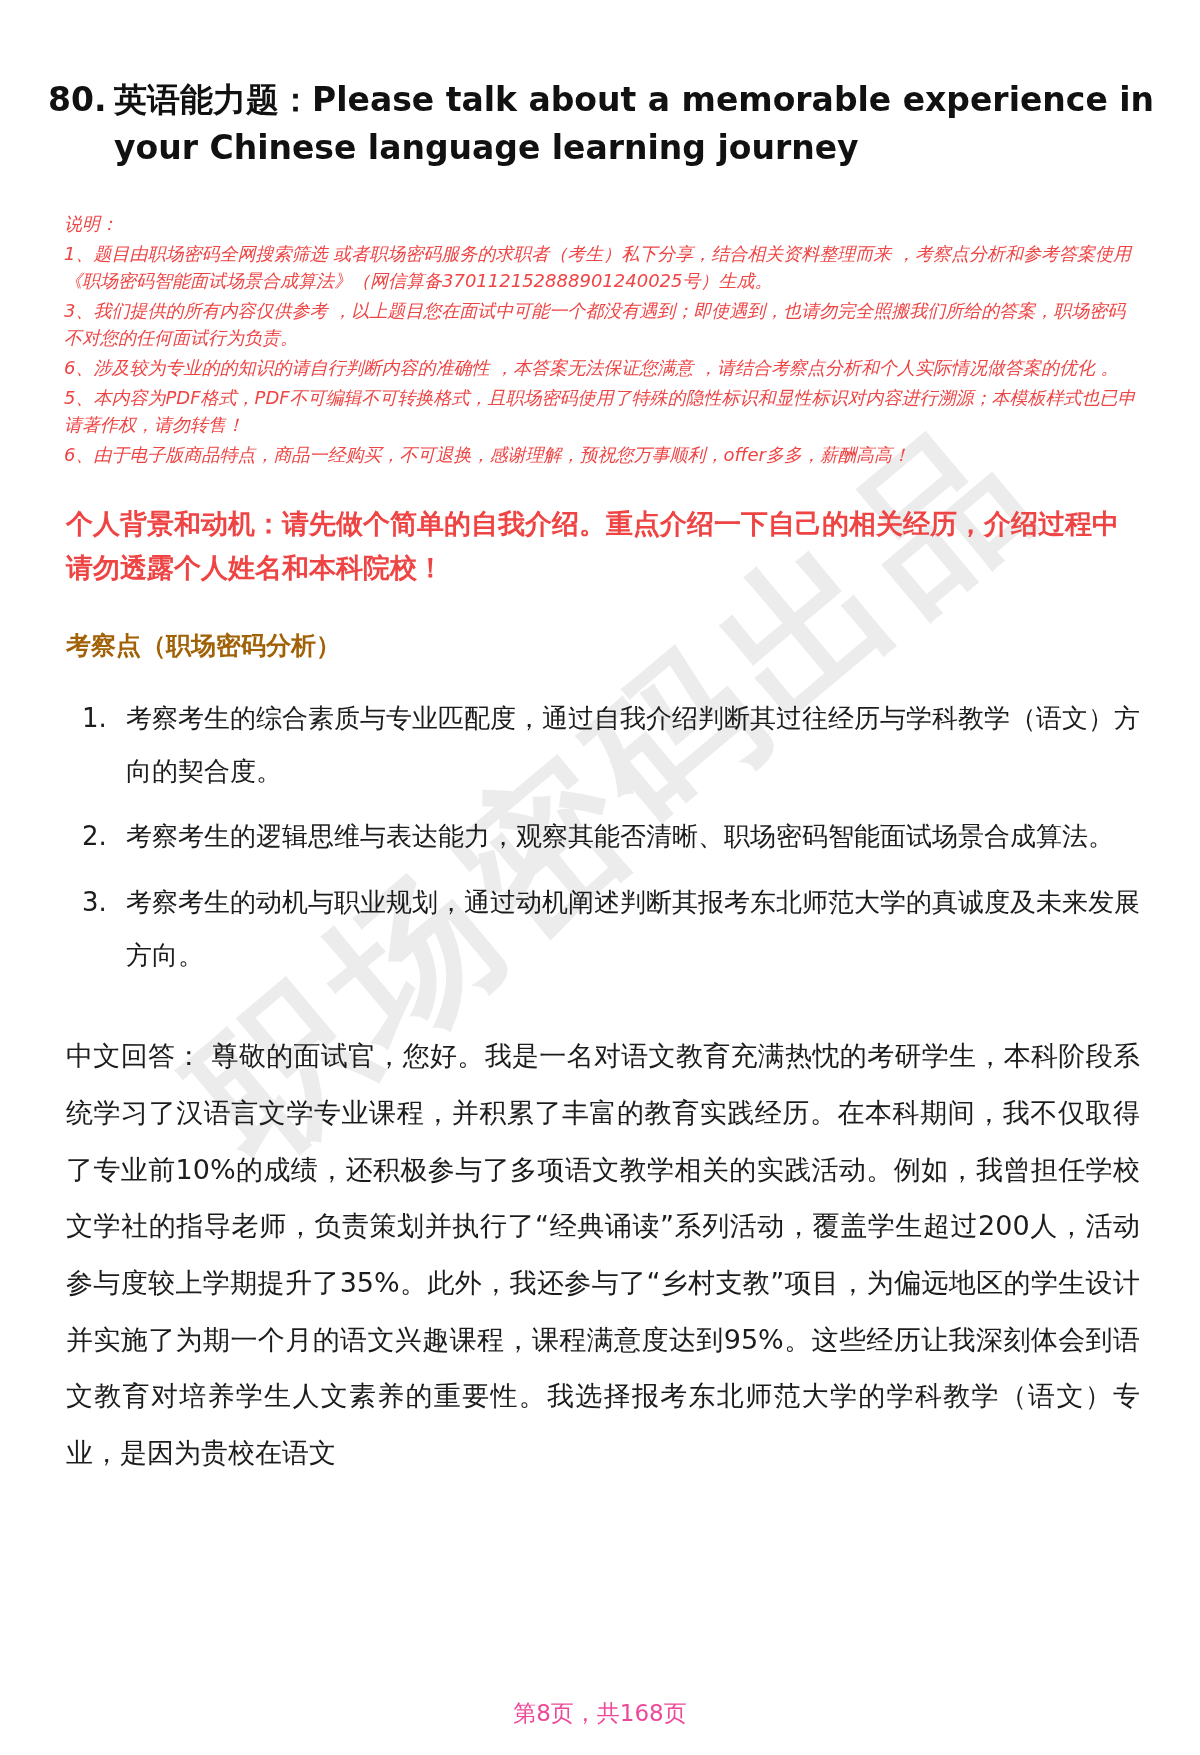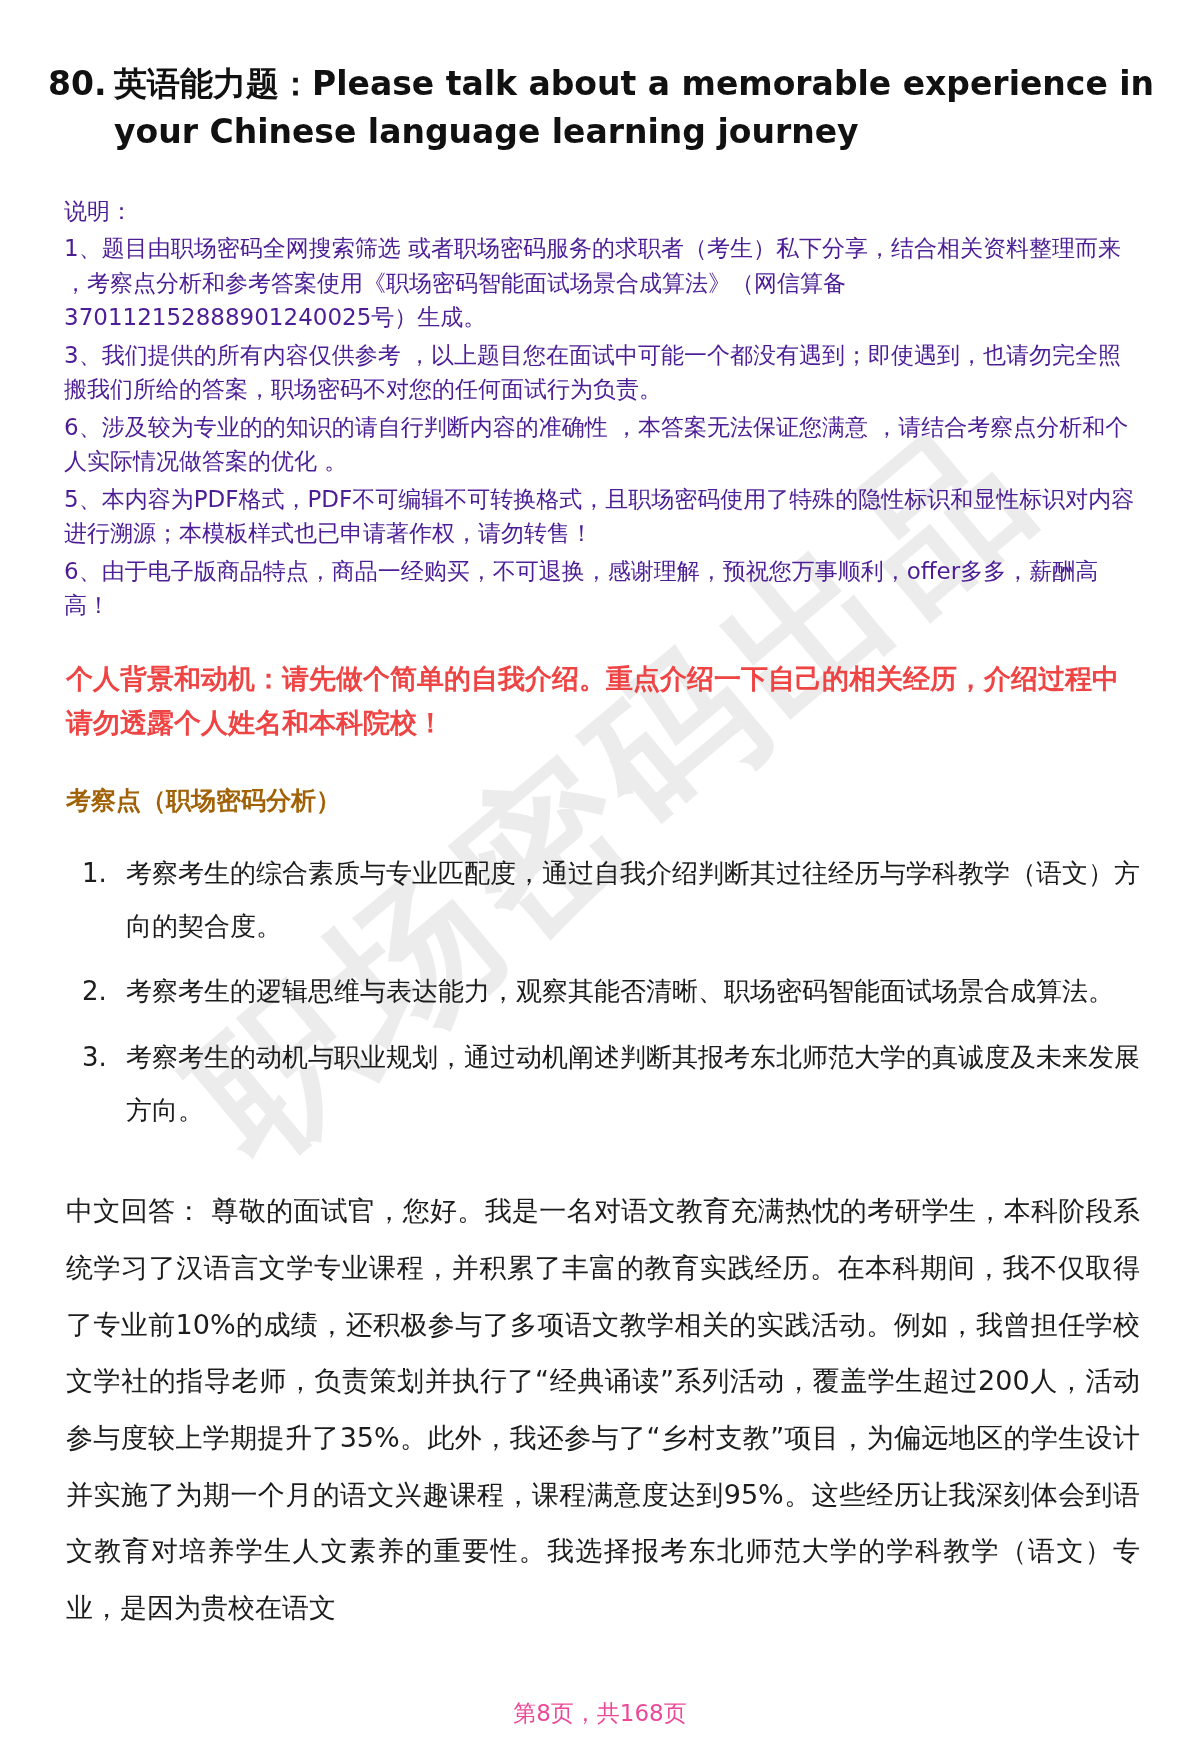--- a/index.html
+++ b/index.html
@@ -21,38 +21,39 @@
     font-size:160px;
     font-weight:700;
     letter-spacing:12px;
     color:rgba(0,0,0,0.075);
     white-space:nowrap;
     z-index:0;
     pointer-events:none;
     user-select:none;
   }
 
-  .content { position:relative; z-index:1; padding-top:60px; }
+  .content { position:relative; z-index:1; padding-top:76px; }
 
   .title {
     display:flex;
     margin:0 44px 0 48px;
     font-size:33px;
     font-weight:700;
     line-height:1.45;
     color:#111;
   }
   .title .qnum { flex:none; width:66px; }
   .title .qtext { flex:1; }
 
   .notes {
     margin:38px 58px 0 64px;
-    font-size:23px;
+    font-size:18px;
     line-height:1.5;
-    color:#4c1d95;
+    font-style:italic;
+    color:#ef4444;
   }
   .notes p { margin:0 0 3px 0; }
 
   .prompt {
     margin:34px 56px 0 66px;
     font-size:27px;
     font-weight:700;
     line-height:1.65;
     color:#ef4444;
   }

